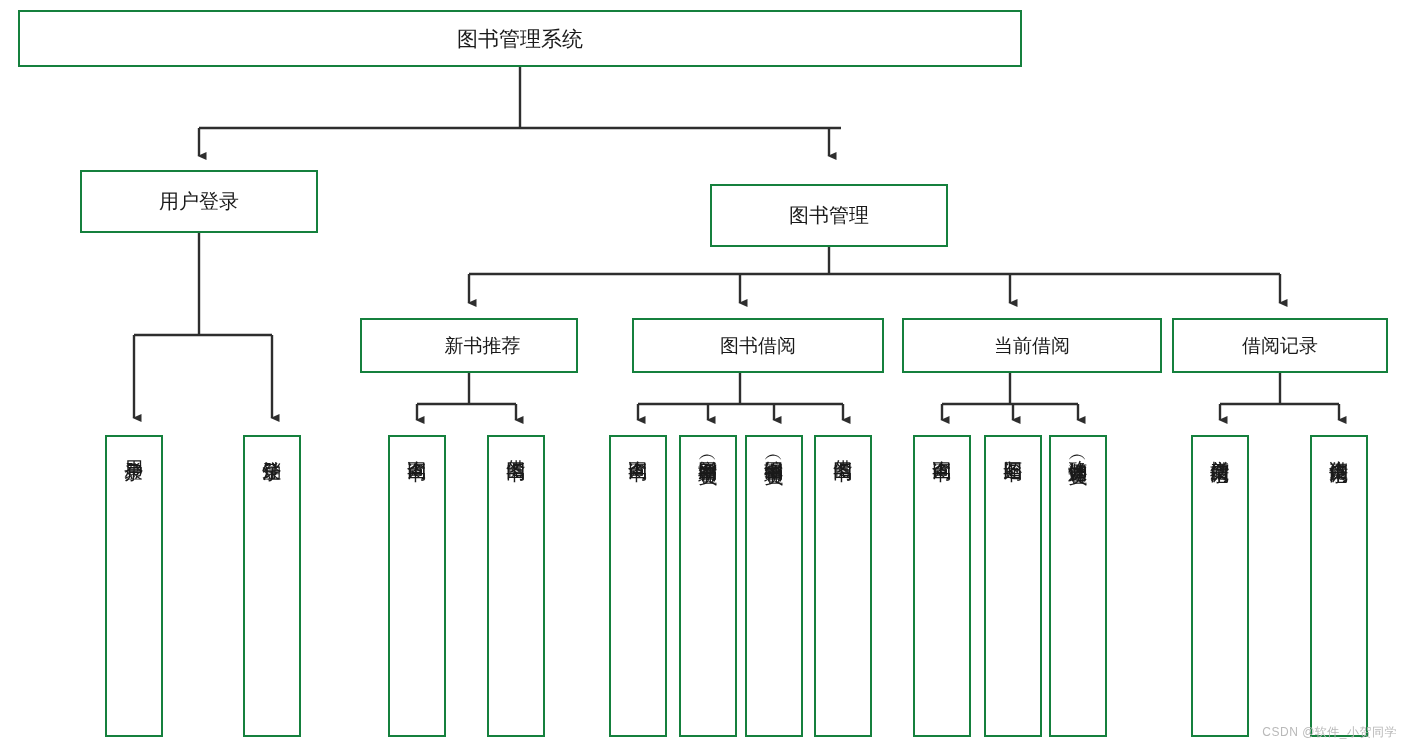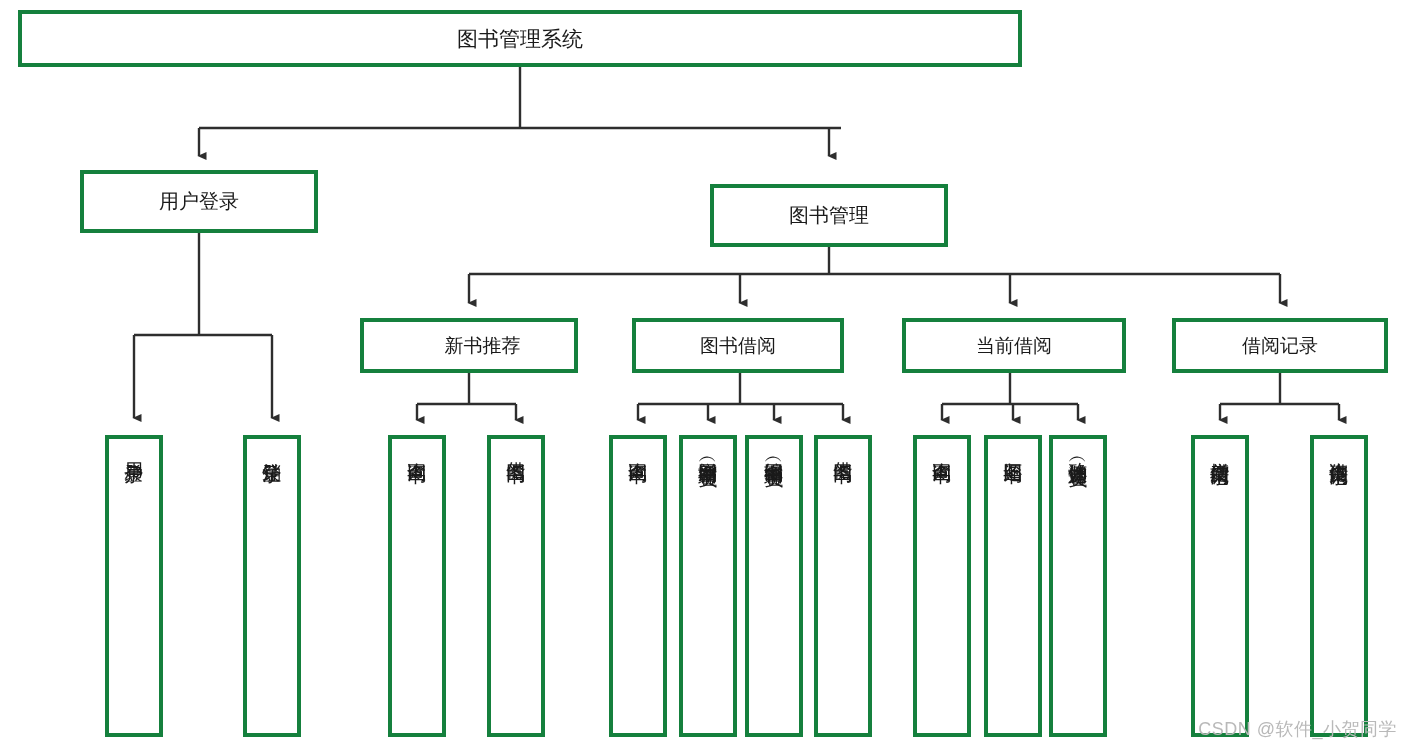--- a/index.html
+++ b/index.html
@@ -22,21 +22,21 @@
     left: 0;
     top: 0;
     width: 1405px;
     height: 747px;
     pointer-events: none;
   }
   .node {
     position: absolute;
     box-sizing: border-box;
     background: #ffffff;
-    border: 4px solid #15803d;
+    border: 2px solid #15803d;
     display: flex;
     align-items: center;
     justify-content: center;
     color: #1a1a1a;
   }
   .node.root {
     font-size: 21px;
   }
   .node.level1 {
     font-size: 20px;
@@ -58,21 +58,21 @@
     color: #1a1a1a;
     white-space: nowrap;
   }
   .leaf-tall .vlabel {
     font-size: 19px;
   }
   .watermark {
     position: absolute;
     right: 8px;
     bottom: 6px;
-    font-size: 18px;
+    font-size: 12px;
     color: #b9b9b9;
     letter-spacing: 0.5px;
     white-space: nowrap;
     user-select: none;
   }
 </style>
 </head>
 <body>
 
 <div id="canvas">
@@ -134,24 +134,24 @@
   <div class="node level1" style="left:80px; top:170px; width:238px; height:63px;">
     <span>用户登录</span>
   </div>
   <div class="node level1" style="left:710px; top:184px; width:238px; height:63px;">
     <span>图书管理</span>
   </div>
 
   <div class="node level2" style="left:360px; top:318px; width:218px; height:55px;padding-left:27px;">
     <span>新书推荐</span>
   </div>
-  <div class="node level2" style="left:632px; top:318px; width:212px; height:55px;">
+  <div class="node level2" style="left:632px; top:318px; width:252px; height:55px;">
     <span>图书借阅</span>
   </div>
-  <div class="node level2" style="left:902px; top:318px; width:224px; height:55px;">
+  <div class="node level2" style="left:902px; top:318px; width:260px; height:55px;">
     <span>当前借阅</span>
   </div>
   <div class="node level2" style="left:1172px; top:318px; width:216px; height:55px;justify-content:center;">
     <span>借阅记录</span>
   </div>
 
   <div class="node leaf" style="left:105px; top:435px; width:58px; height:302px;">
     <span class="vlabel">用户登录</span>
   </div>
   <div class="node leaf" style="left:243px; top:435px; width:58px; height:302px;">

